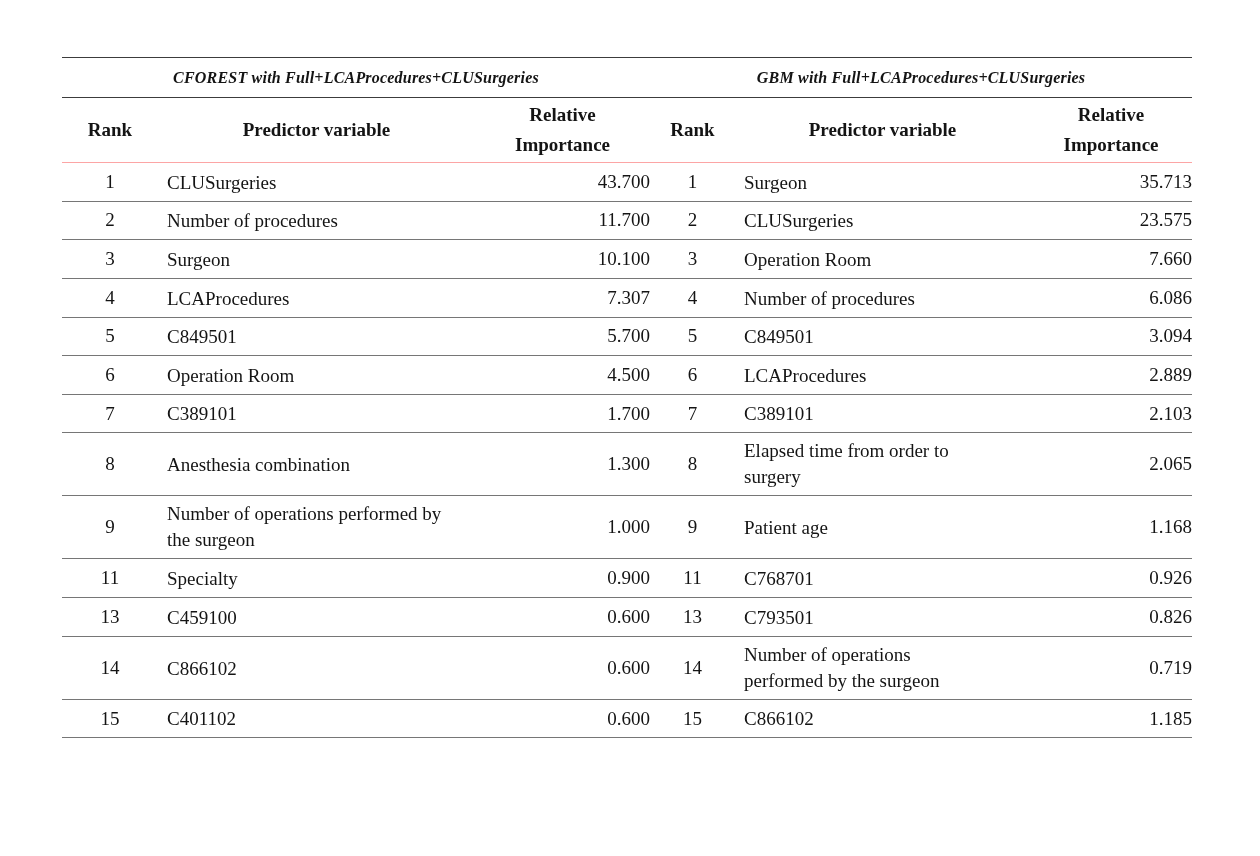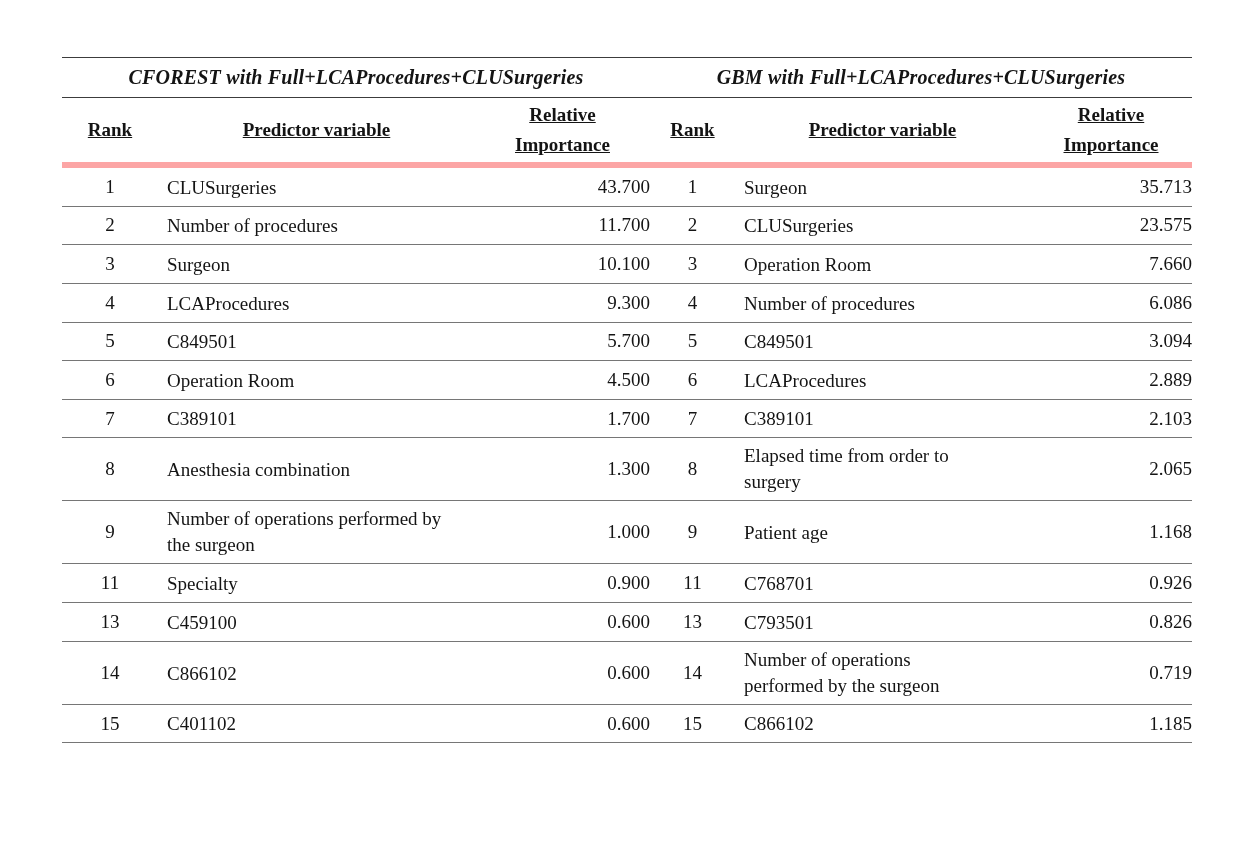--- a/index.html
+++ b/index.html
@@ -30,31 +30,30 @@
   col.w-imp-l  { width: 175px; }
   col.w-rank-r { width: 85px; }
   col.w-pred-r { width: 295px; }
   col.w-imp-r  { width: 162px; }
 
   thead tr.span-header-row {
     border-bottom: 1px solid #3c3c3c;
   }
   thead tr.span-header-row th {
     height: 39px;
-    font-size: 20px;
+    font-size: 16px;
     font-weight: bold;
     font-style: italic;
     text-align: center;
     vertical-align: middle;
     padding: 0;
     letter-spacing: 0.2px;
   }
   thead tr.col-header-row {
-    border-bottom: 6px solid #fca5a5;
-    text-decoration: underline;
+    border-bottom: 1px solid #fca5a5;
   }
   thead tr.col-header-row th {
     height: 64px;
     font-size: 19px;
     font-weight: bold;
     text-align: center;
     vertical-align: middle;
     padding: 0;
     line-height: 30px;
   }
@@ -133,21 +132,21 @@
           <td class="c-rank"><span>3</span></td>
           <td class="c-pred"><span class="wrap">Surgeon</span></td>
           <td class="c-imp"><span>10.100</span></td>
           <td class="c-rank"><span>3</span></td>
           <td class="c-pred"><span class="wrap wrap-r">Operation Room</span></td>
           <td class="c-imp"><span>7.660</span></td>
         </tr>
         <tr>
           <td class="c-rank"><span>4</span></td>
           <td class="c-pred"><span class="wrap">LCAProcedures</span></td>
-          <td class="c-imp"><span>9.300</span></td>
+          <td class="c-imp"><span>7.307</span></td>
           <td class="c-rank"><span>4</span></td>
           <td class="c-pred"><span class="wrap wrap-r">Number of procedures</span></td>
           <td class="c-imp"><span>6.086</span></td>
         </tr>
         <tr>
           <td class="c-rank"><span>5</span></td>
           <td class="c-pred"><span class="wrap">C849501</span></td>
           <td class="c-imp"><span>5.700</span></td>
           <td class="c-rank"><span>5</span></td>
           <td class="c-pred"><span class="wrap wrap-r">C849501</span></td>

